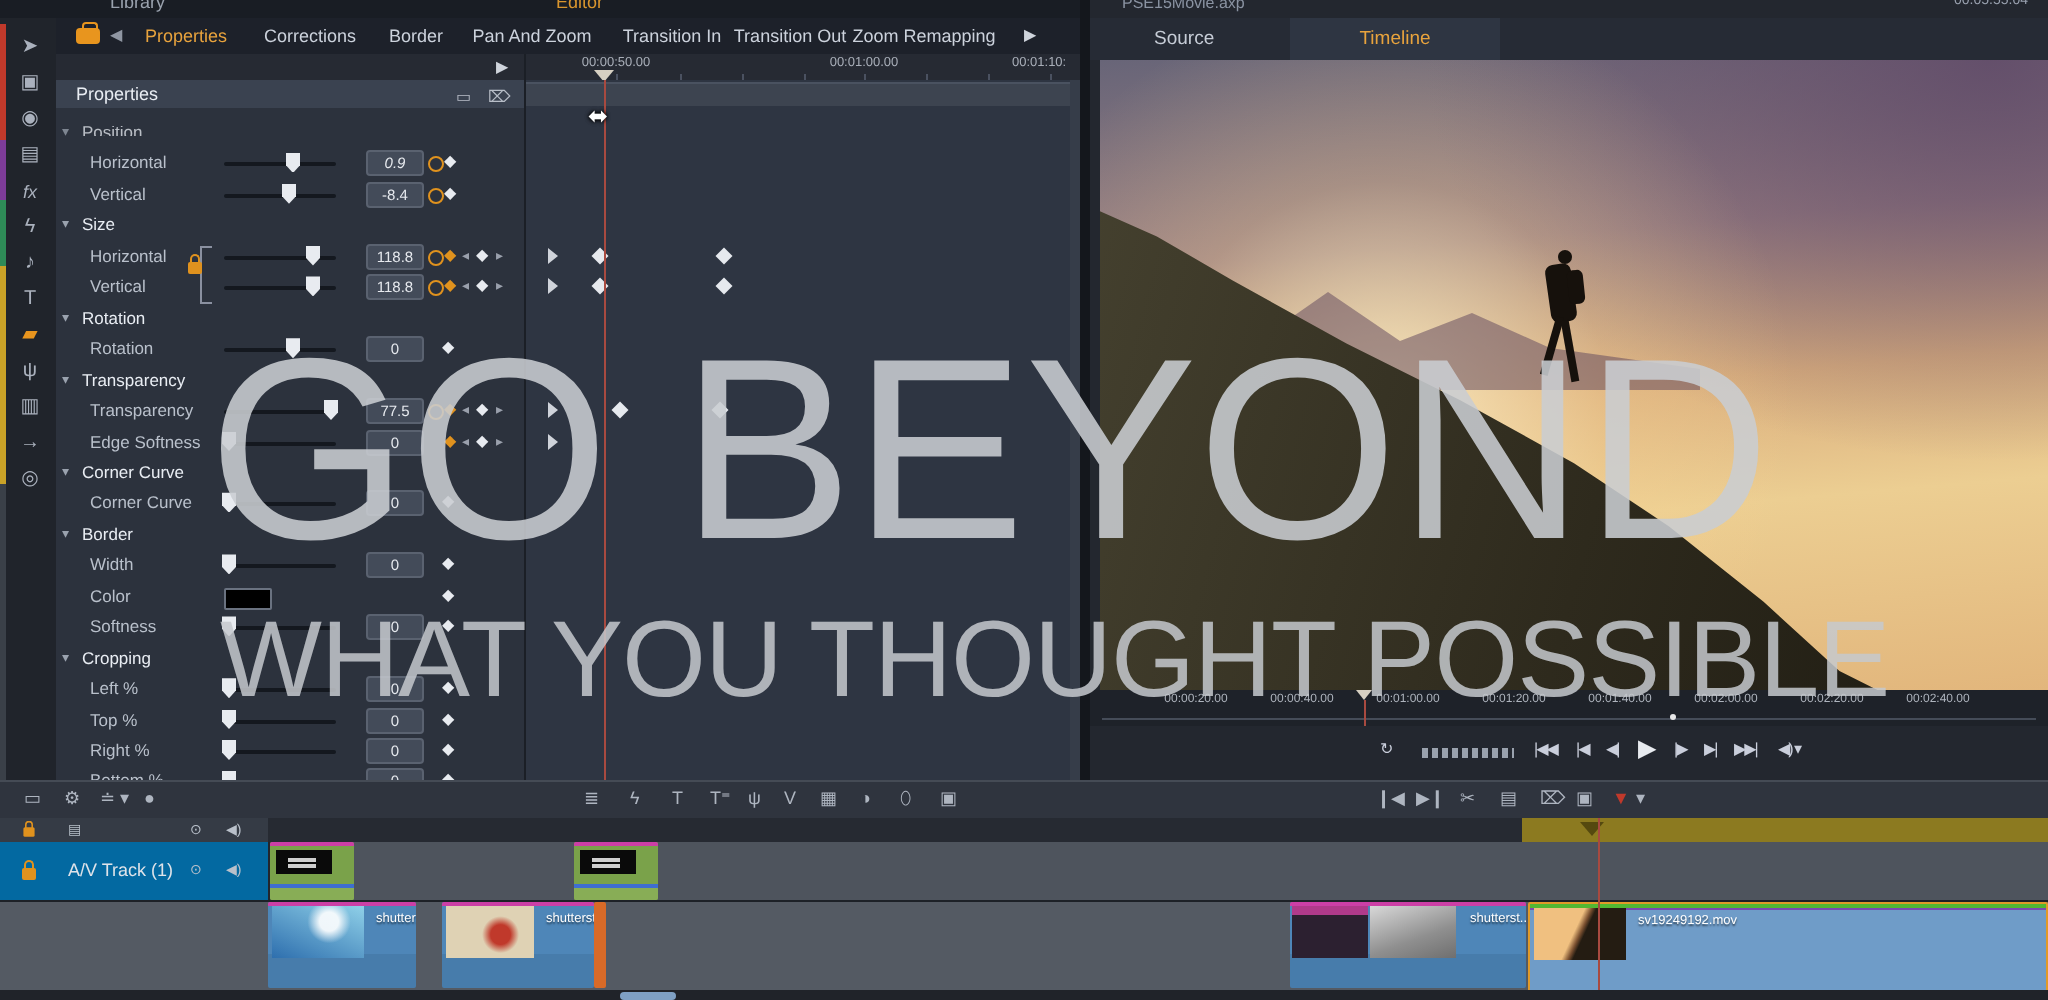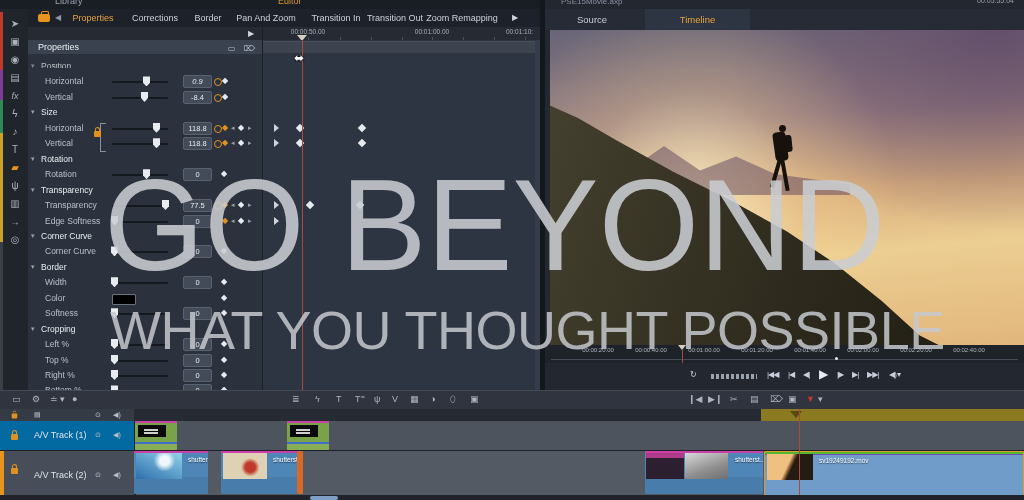--- a/index.html
+++ b/index.html
@@ -491,27 +491,20 @@
           <div class="blk">
             <div class="tx" style="top: 4px;"></div>
             <div class="tx" style="top: 7px;"></div>
           </div>
           <div class="bl"></div>
           <div class="bt"></div>
         </div>
       </div>
 
     <div class="trow" style="top:60px;height:44px;background:#545a63;border-bottom:1px solid #1d2127" id="trow2">
-      <div class="thdr" style="background:#484e59">
-        <div class="selbar"></div>
-        <div class="minilock" style="left:11px;top:17px"></div>
-        <div class="tname" style="top:19px">A/V Track (2)</div>
-        <div class="mico" style="left:95px;top:20px">⊙</div>
-        <div class="mico" style="left:113px;top:20px">◀)</div>
-      </div>
     <div class="clip bclip" style="left: 134px; top: 0px; width: 74px; height: 43px;">
           <div class="mg"></div>
           <div class="thumb th-surf" style="left: 2px; width: 46px;"></div>
           <div class="cliplabel" style="left: 54px;">shutter...</div>
         </div>
         <div class="clip bclip" style="left: 221px; top: 0px; width: 76px; height: 43px;">
           <div class="mg"></div>
           <div class="thumb th-beach" style="left: 2px; width: 44px;"></div>
           <div class="cliplabel" style="left: 52px;">shutterst...</div>
         </div>

